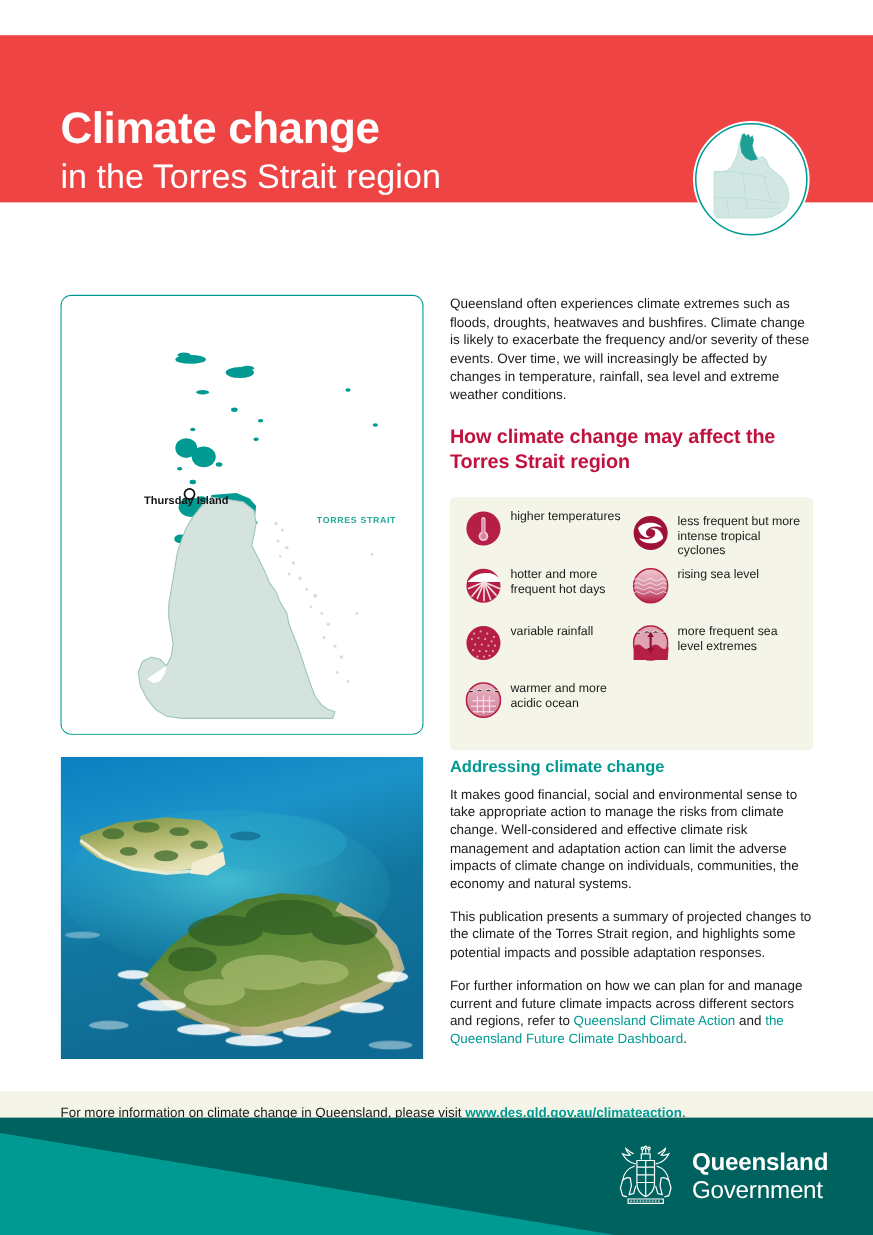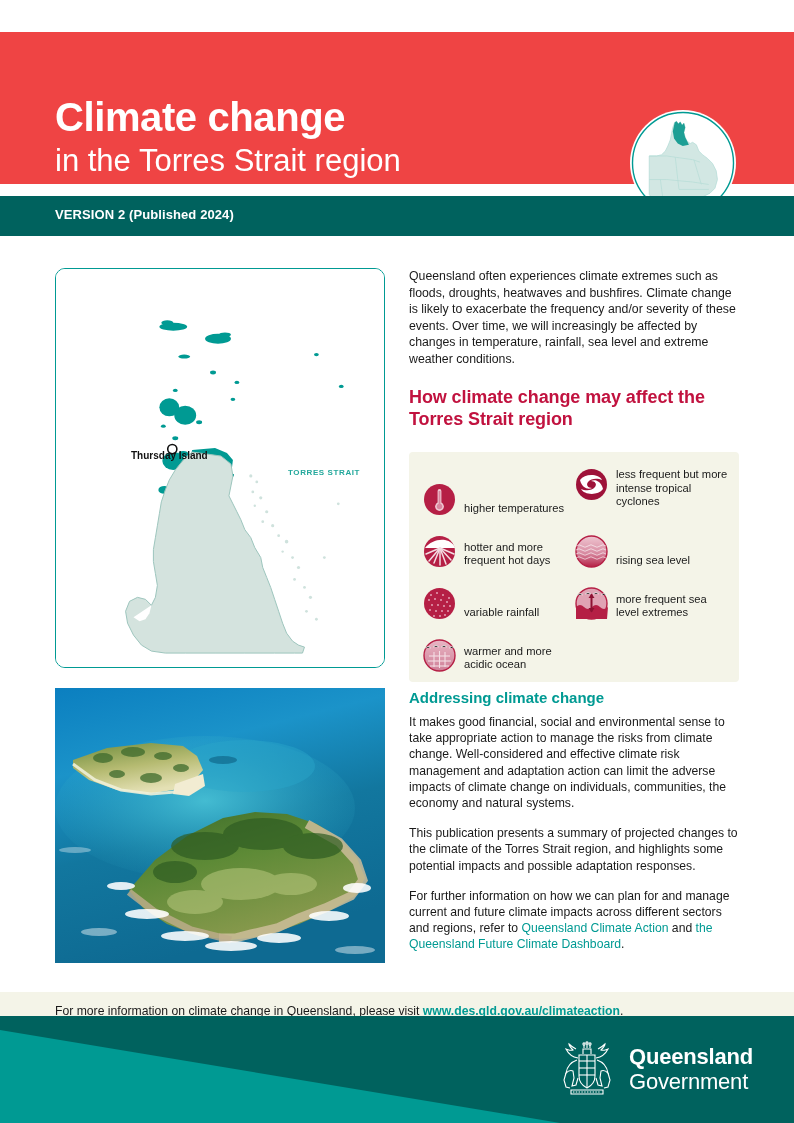--- a/index.html
+++ b/index.html
@@ -82,21 +82,21 @@
     position: absolute; left: 409px; top: 216px;
     width: 330px; height: 230px;
     background: #f4f4e8; border-radius: 4px;
   }
   .icon-grid {
     position: absolute; left: 14px; top: 12px;
     width: 306px;
     display: grid; grid-template-columns: 152px 154px;
     grid-auto-rows: 52px;
   }
-  .icon-item { display: flex; align-items: flex-end; gap: 8px; }
+  .icon-item { display: flex; align-items: flex-start; gap: 8px; }
   .icon-item.top { align-items: flex-start; padding-top: 4px; }
   .icon-circle { flex: 0 0 auto; width: 33px; height: 33px; }
   .icon-label {
     font-size: 11.2px; line-height: 13.6px; color: #1a1a1a;
   }
 
   
   .addressing { position: absolute; left: 409px; top: 452px; width: 333px; }
   .h-teal {
     font-size: 15px; font-weight: bold; color: #009a93; line-height: 19px;
@@ -155,23 +155,20 @@
             <path d="M2 96 L30 96 L50 98 L72 100 L98 104"></path>
             <path d="M74 64 L80 84 L86 104"></path>
             <path d="M20 96 L22 112 L24 126"></path>
             <path d="M50 112 L76 112 L98 112"></path>
           </g>
         </g>
       </svg>
     </div>
   </div>
 
-  <div class="version-bar">
-    <div class="version-text">VERSION 2 (Published 2024)</div>
-  </div>
 
   <div class="body-area">
 
     <div class="map-card">
       <svg class="map-svg" viewBox="0 0 330 400" preserveAspectRatio="none">
         <rect x="0" y="0" width="330" height="400" fill="#ffffff"></rect>
         <g fill="#009a93">
 
           <ellipse cx="118" cy="58" rx="14" ry="4"></ellipse>
           <ellipse cx="112" cy="54" rx="6" ry="2.4"></ellipse>

